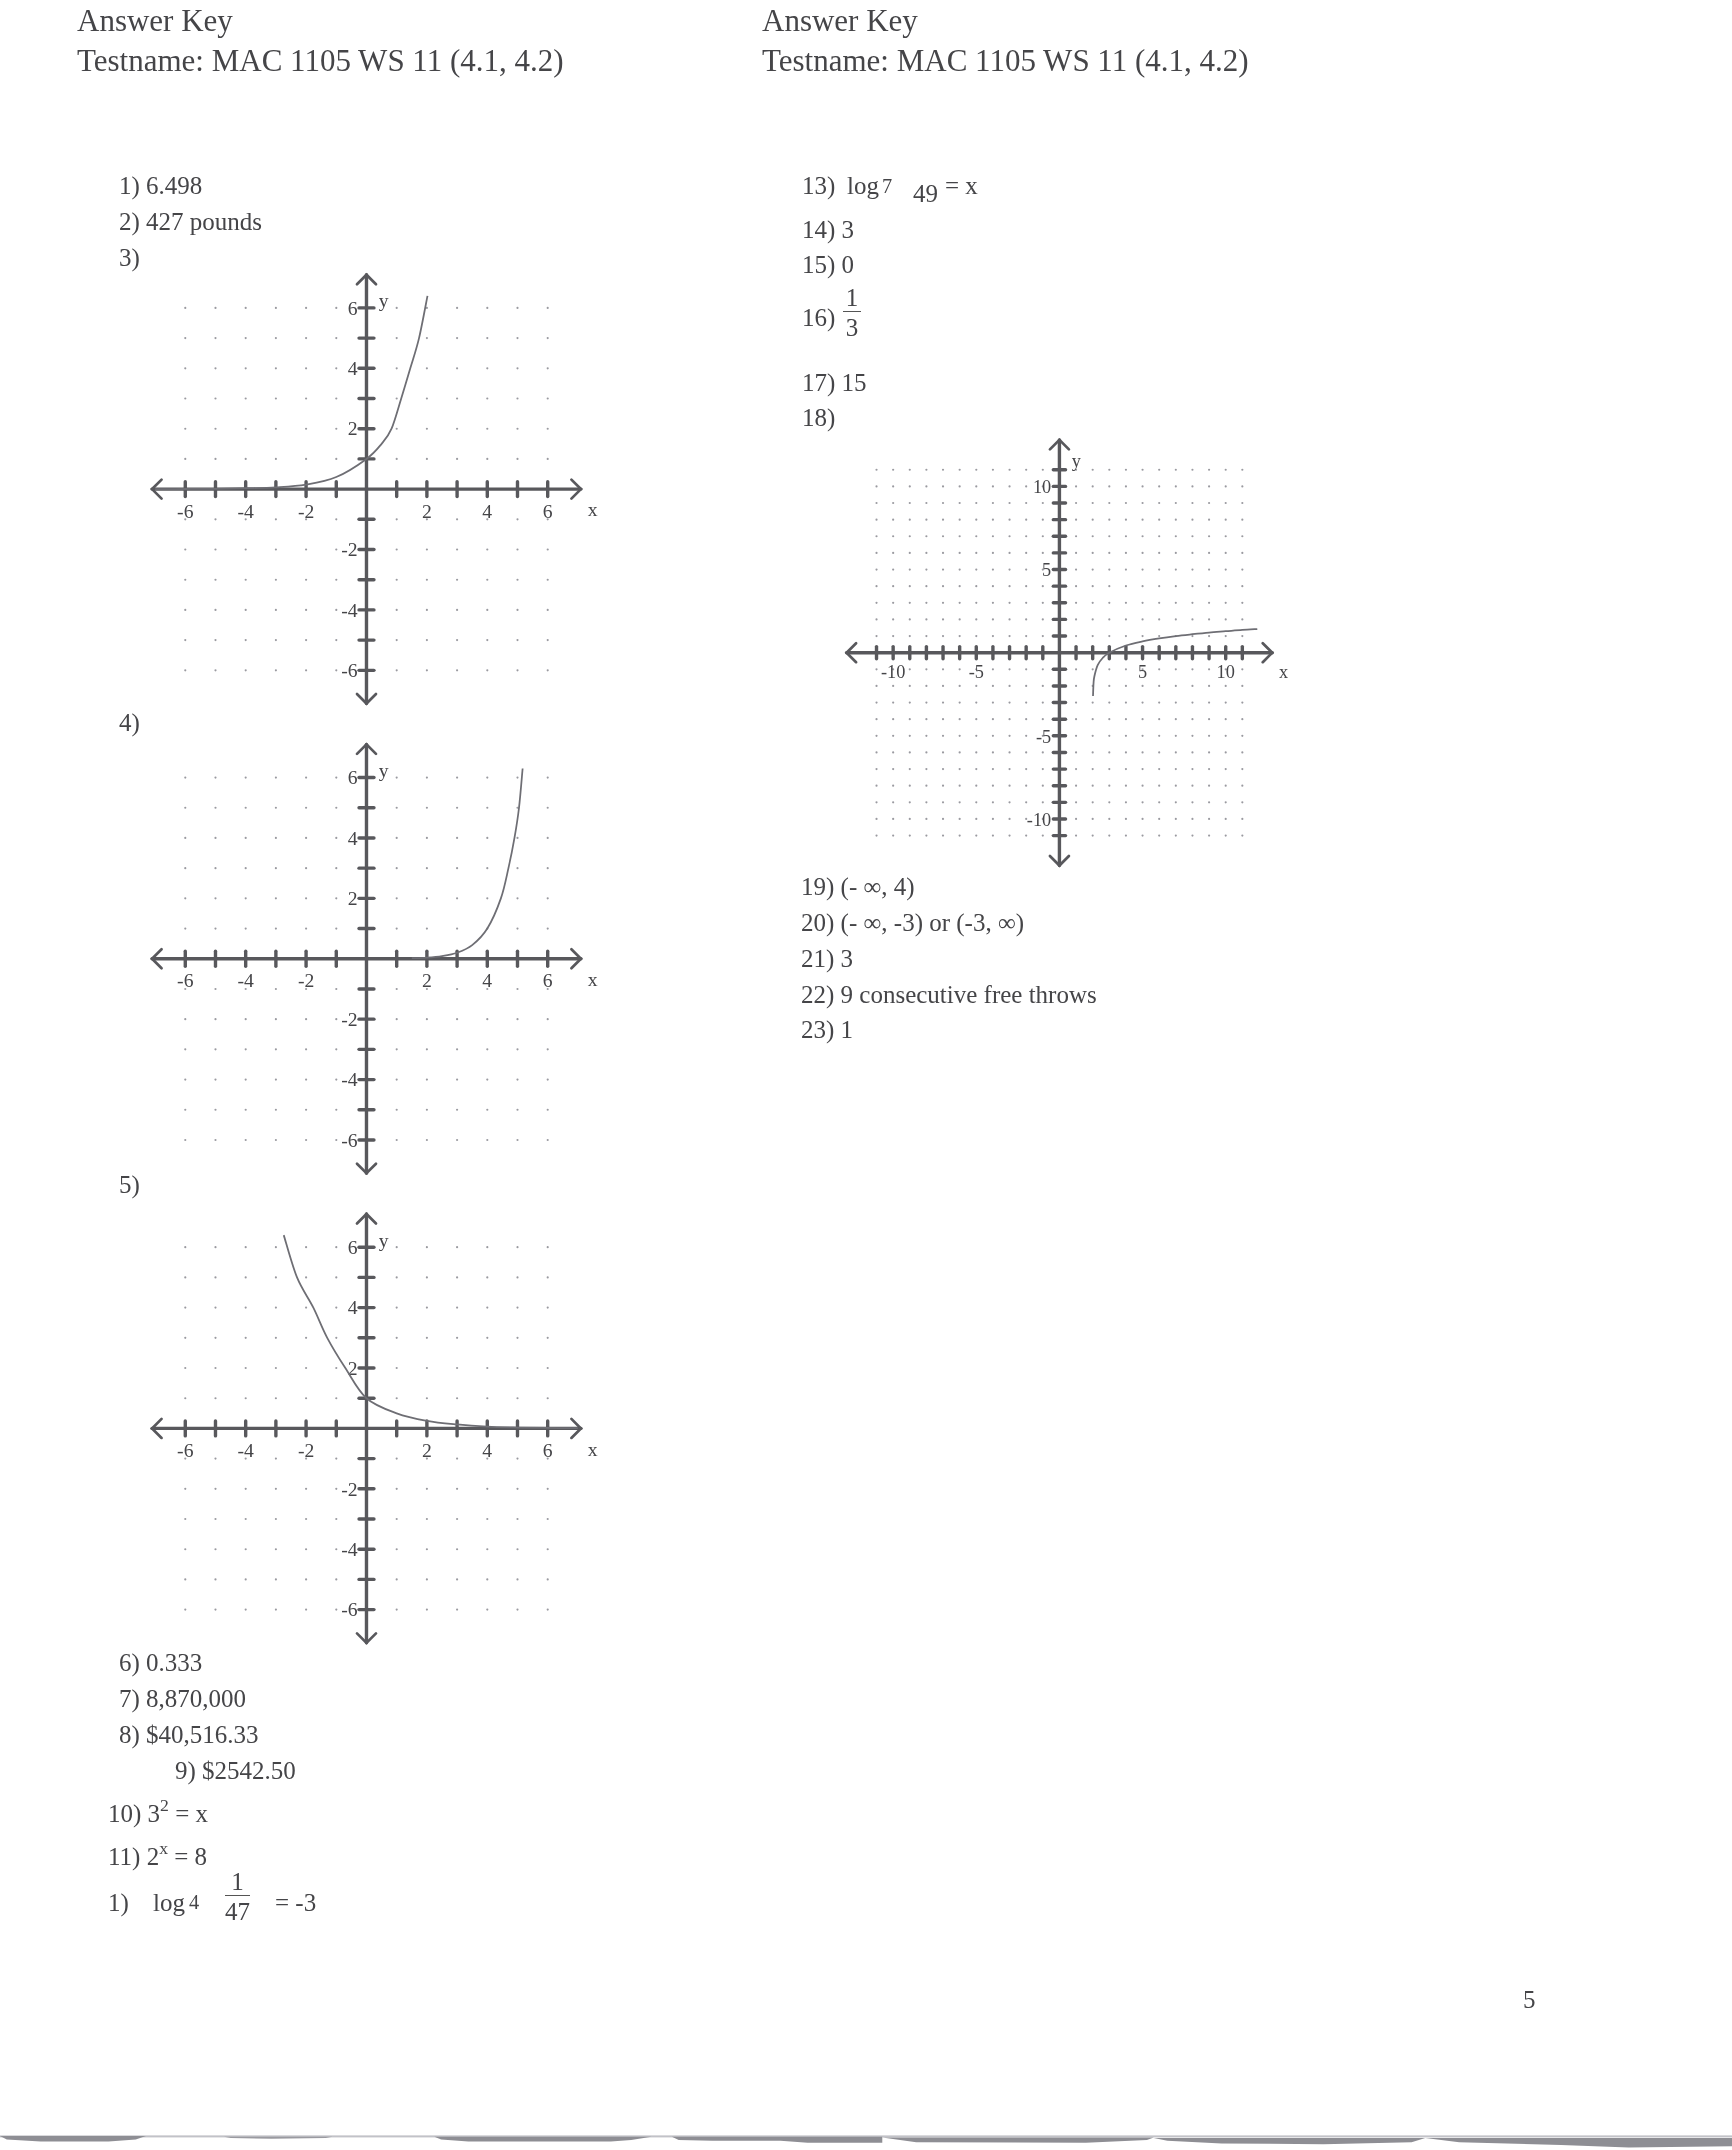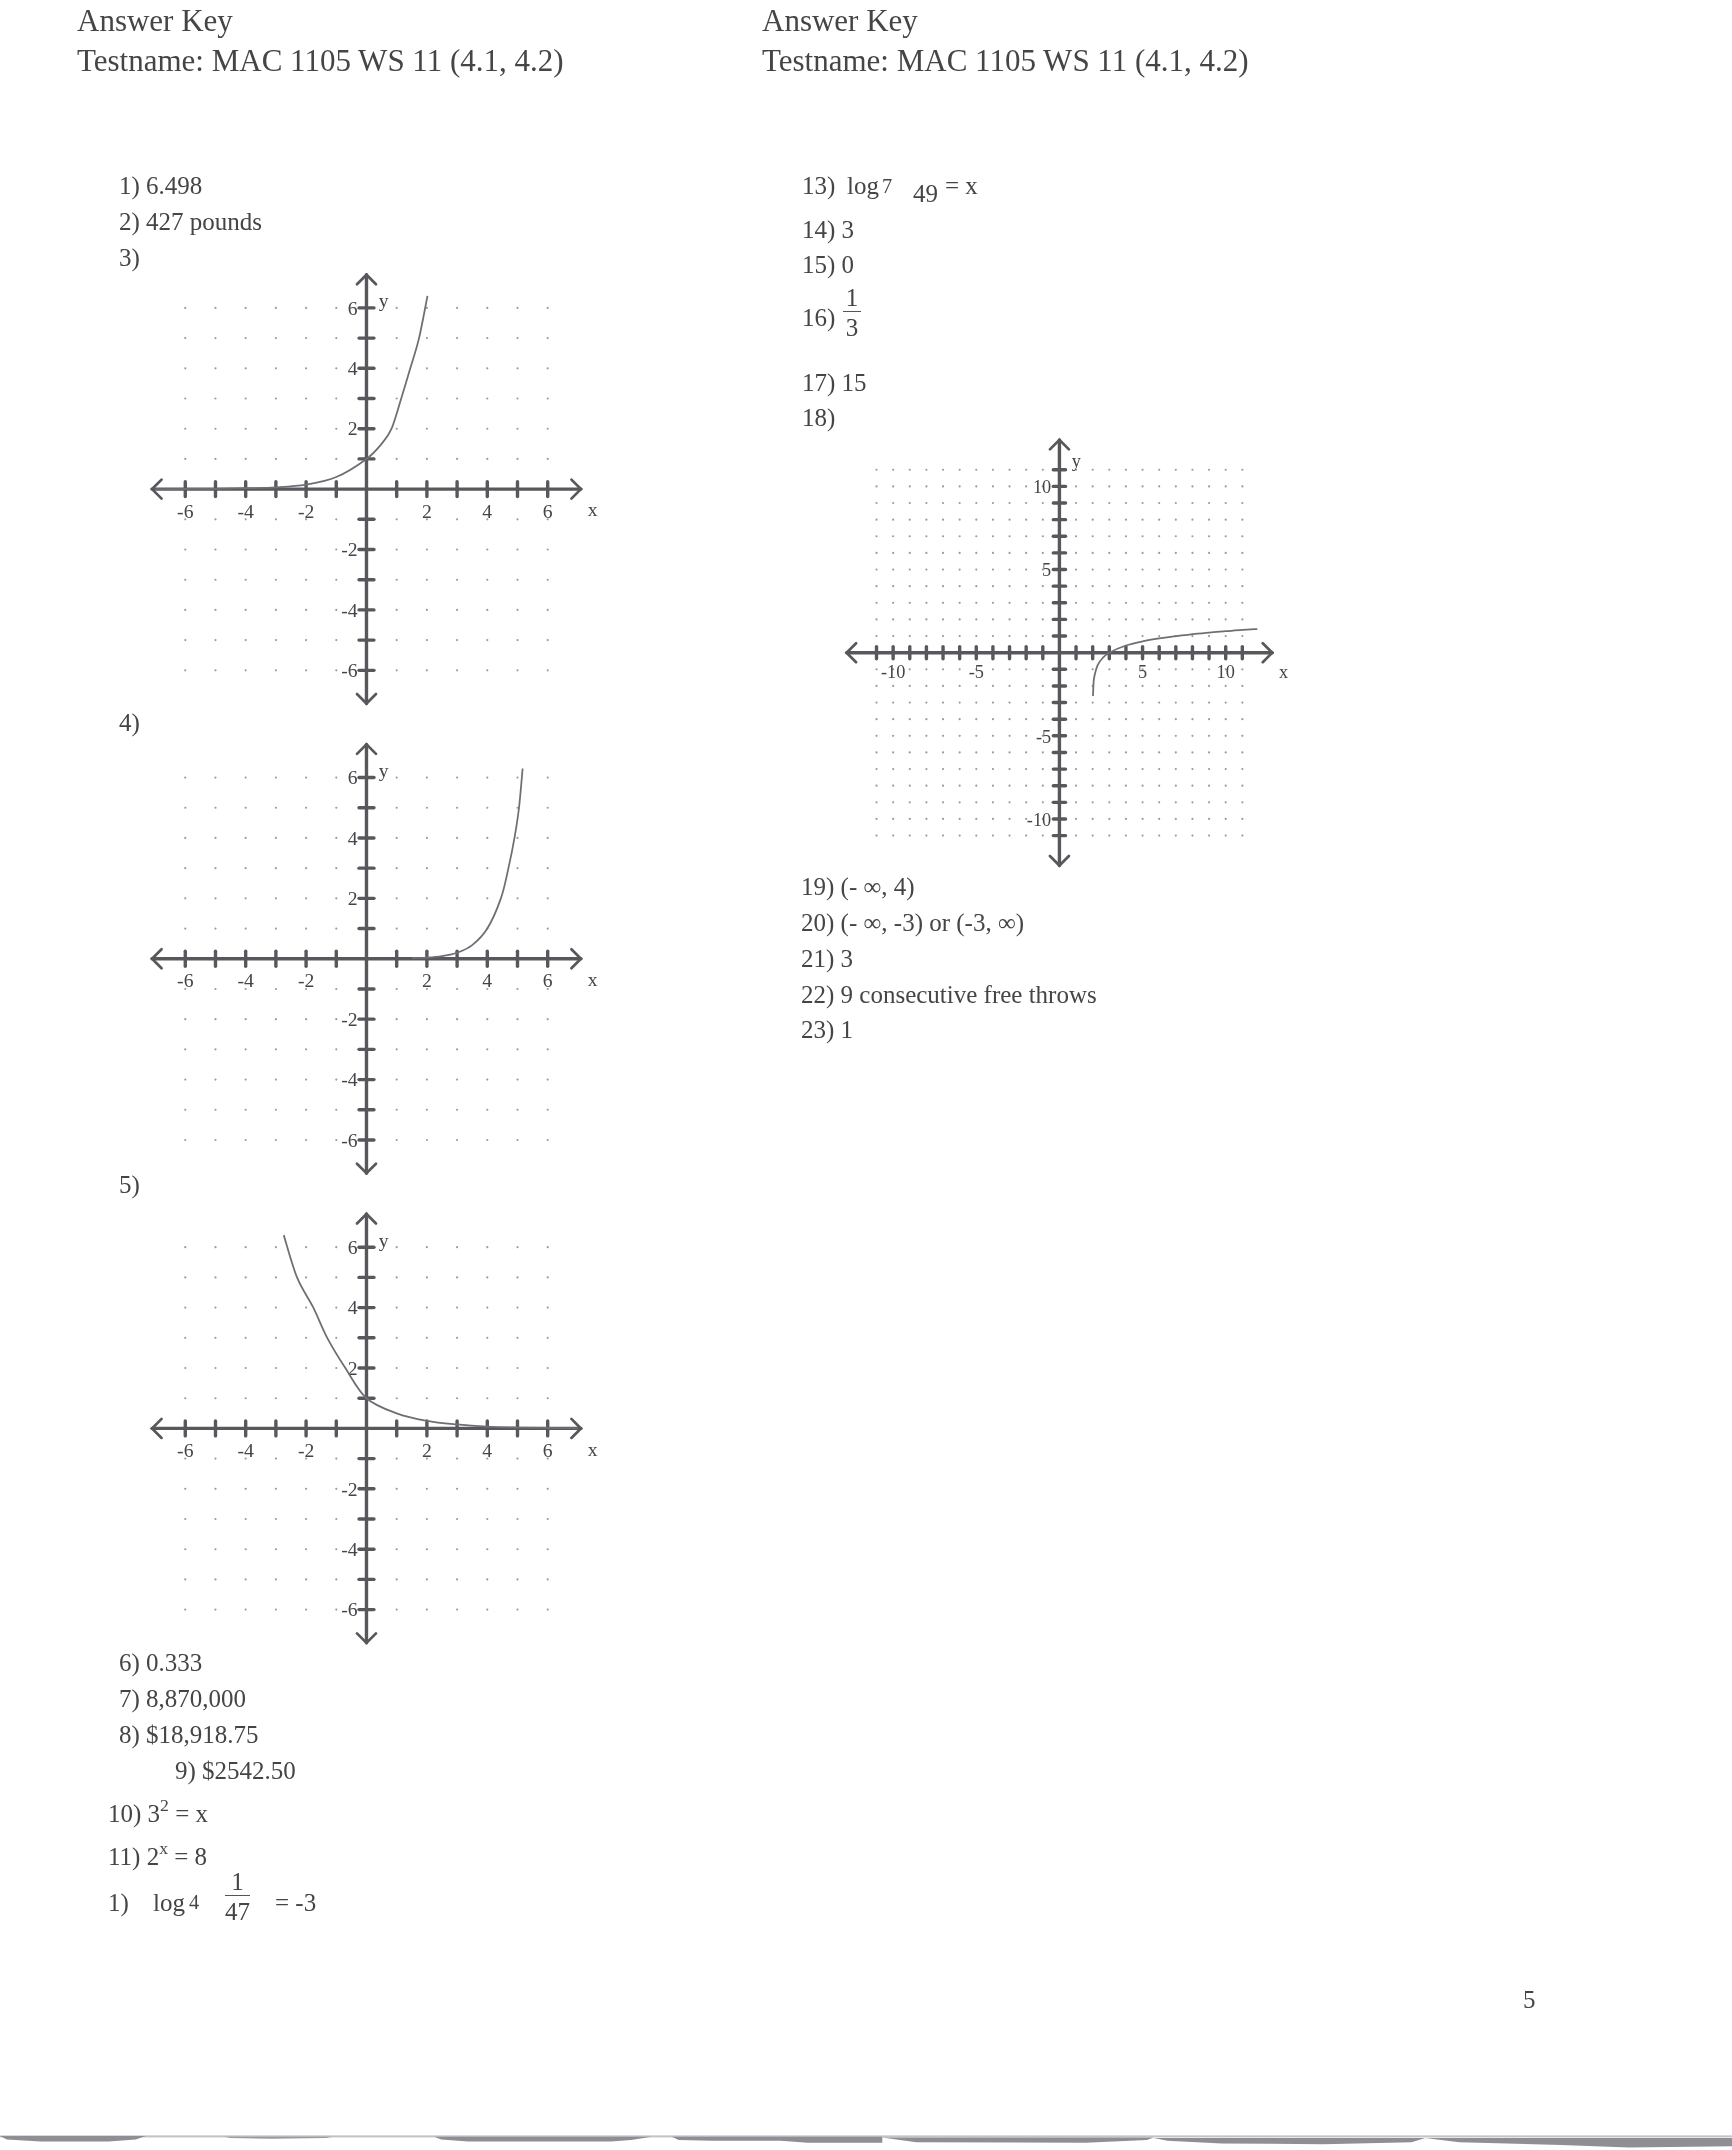--- a/index.html
+++ b/index.html
@@ -634,21 +634,21 @@
 <div class="abs item" style="left:119px; top:1650px;">
   <span>6)</span>
   <span>0.333</span>
 </div>
 <div class="abs item" style="left:119px; top:1686px;">
   <span>7)</span>
   <span>8,870,000</span>
 </div>
 <div class="abs item" style="left:119px; top:1722px;">
   <span>8)</span>
-  <span>$18,918.75</span>
+  <span>$40,516.33</span>
 </div>
 <div class="abs item" style="left:135px; top:1758px;margin-left:40px;">
   <span>9)</span>
   <span>$2542.50</span>
 </div>
 <div class="abs item" style="left:108px; top:1801px;">
   <span>10)</span>
   <span>3</span><span class="sup">2</span>
   <span>= x</span>
 </div>

